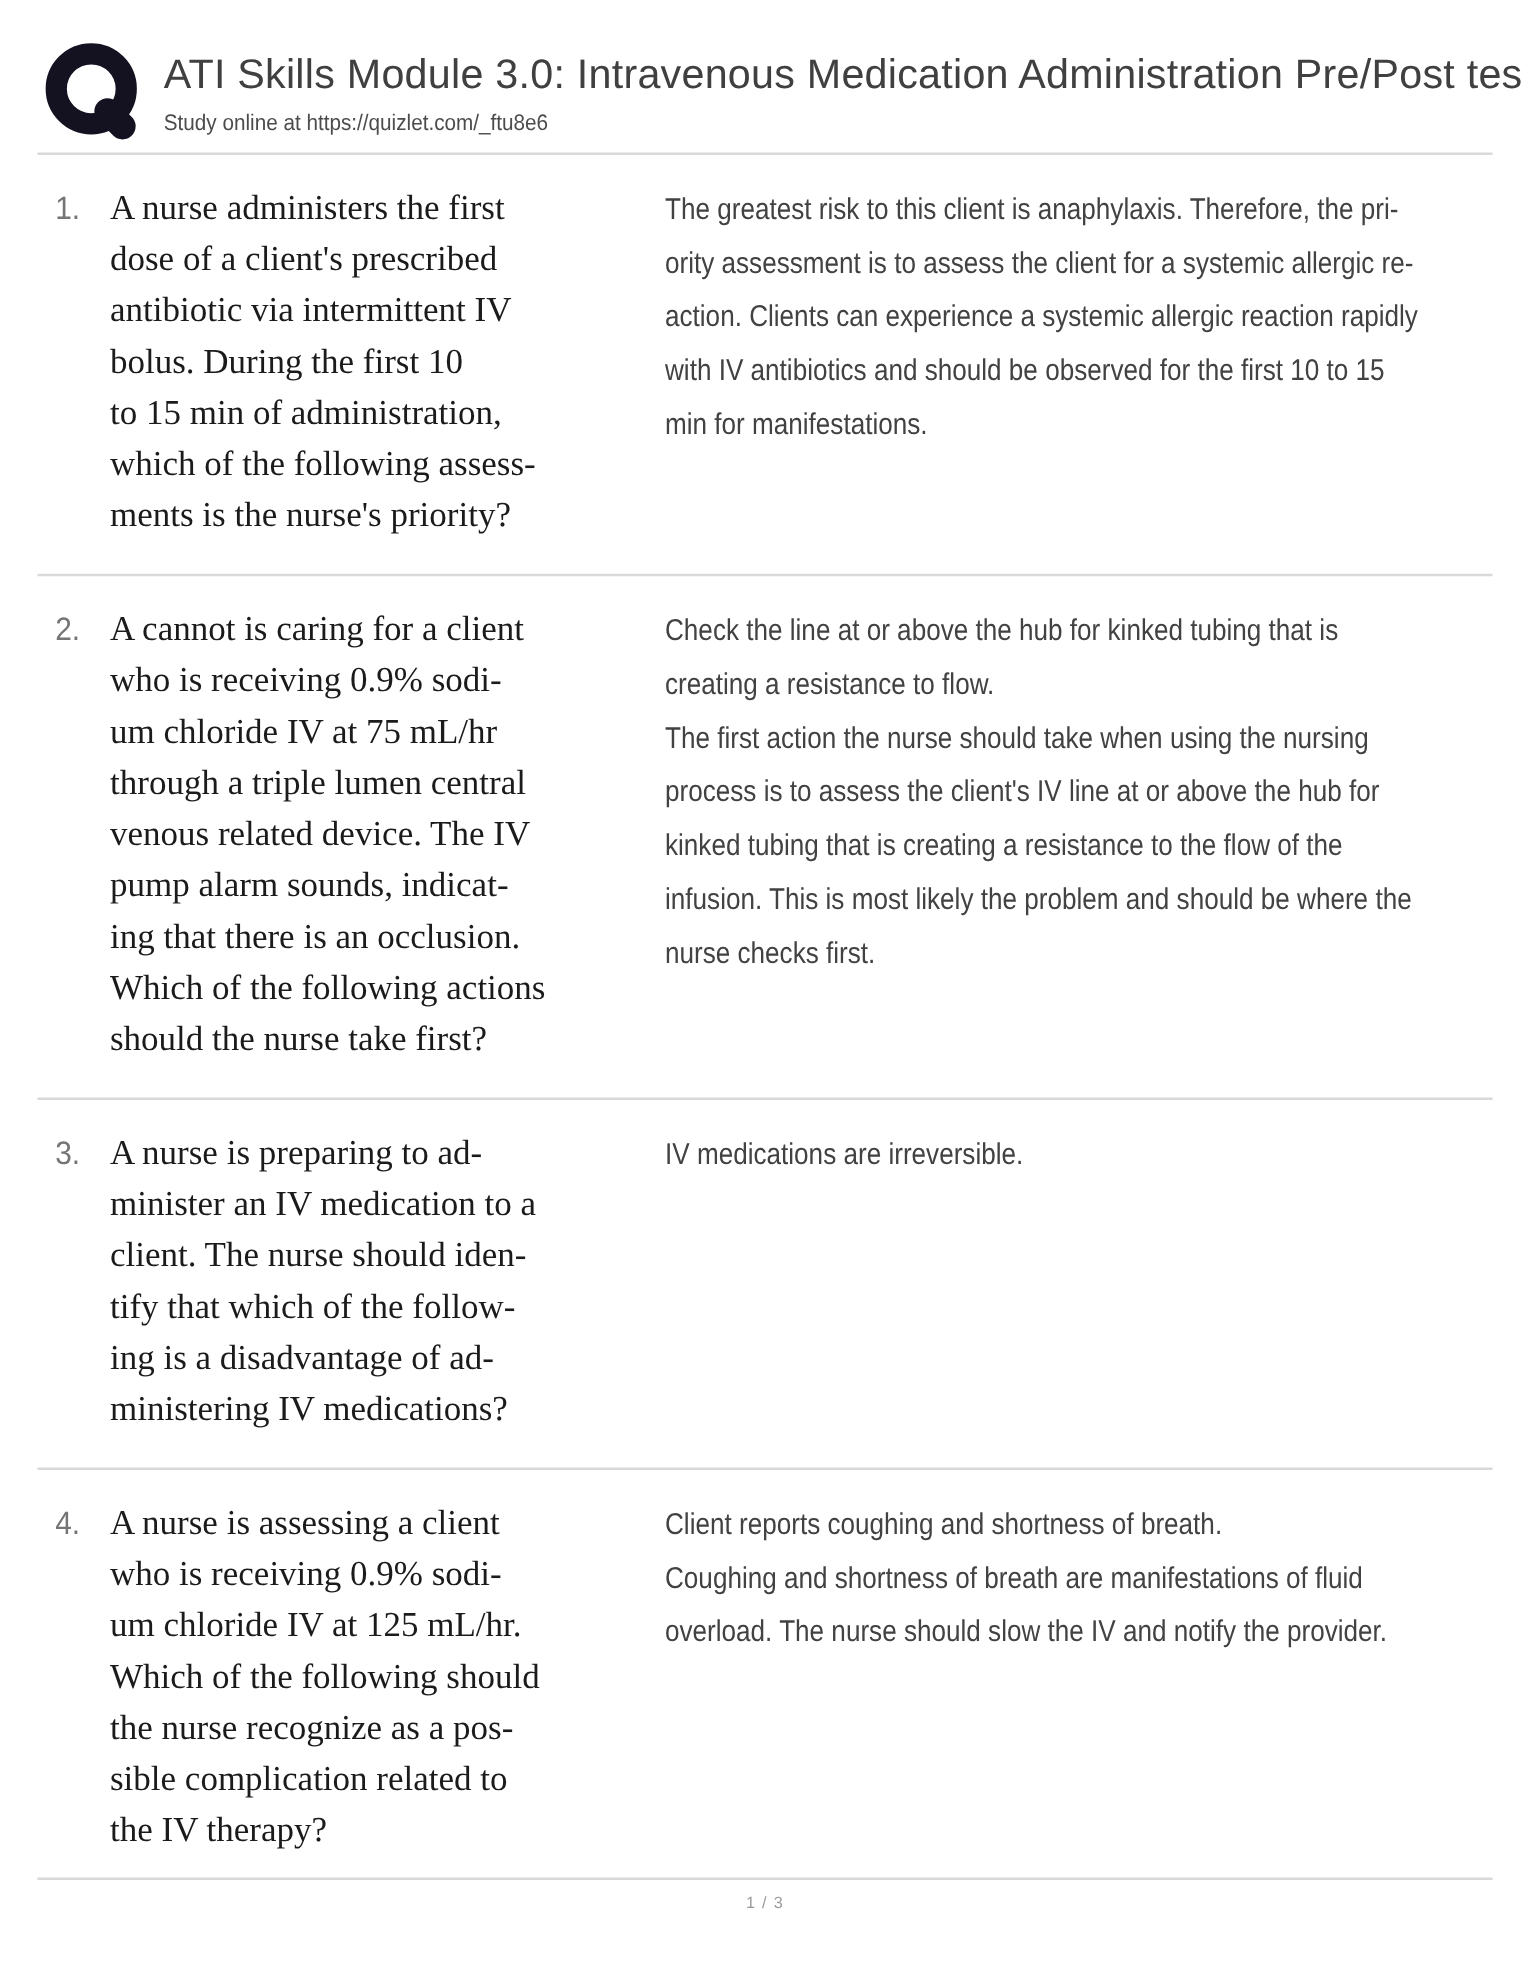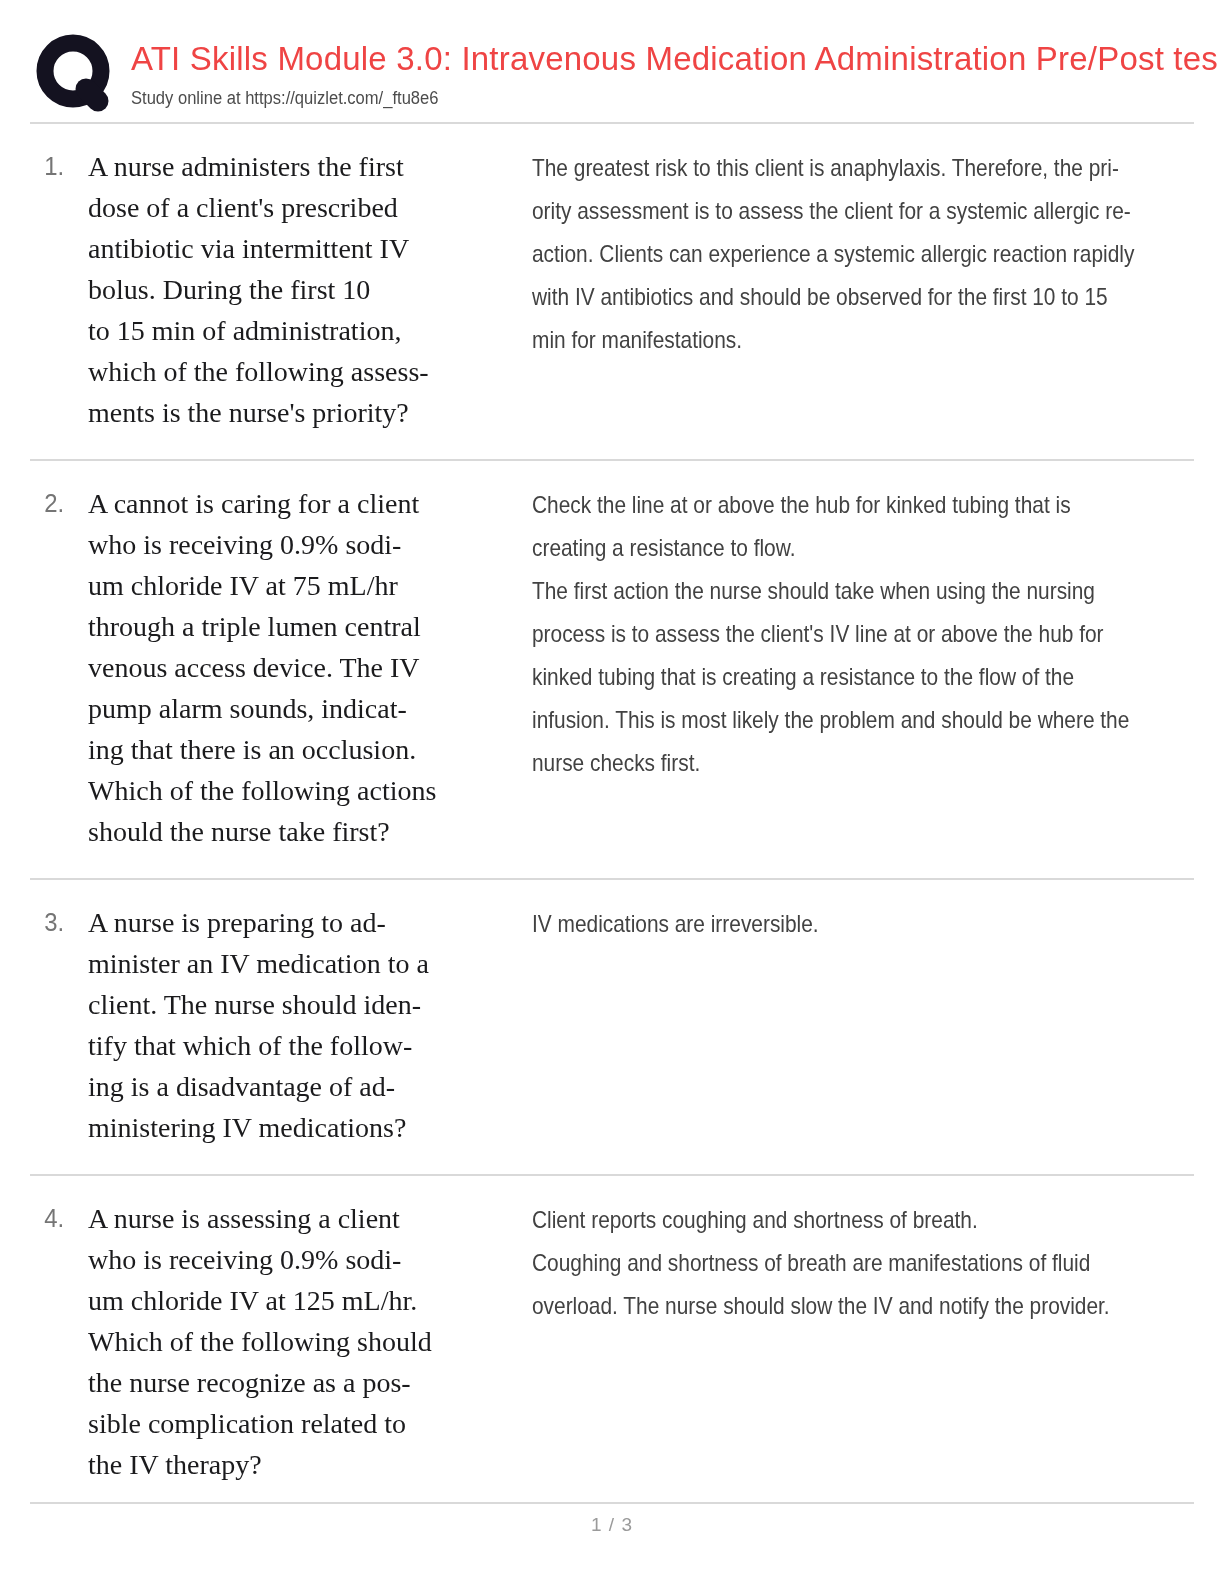--- a/index.html
+++ b/index.html
@@ -32,21 +32,21 @@
     margin-left: 20px;
     flex: 1;
     overflow: hidden;
     white-space: nowrap;
   }
   .title {
     font-family: "Liberation Sans", sans-serif;
     font-size: 33px;
     line-height: 42px;
     margin-top: 8px;
-    color: #ef4444;
+    color: #404040;
     letter-spacing: 0.2px;
     white-space: nowrap;
   }
   .subtitle {
     font-family: "Liberation Sans", sans-serif;
     font-size: 18px;
     line-height: 24px;
     margin-top: 6px;
     color: #4c4c4c;
     transform: scaleX(0.92);
@@ -110,21 +110,21 @@
     left: 0;
     right: 0;
     top: 1502px;
   }
   .pageno {
     position: absolute;
     top: 1514px;
     left: 0;
     width: 100%;
     text-align: center;
-    font-size: 19px;
+    font-size: 13px;
     color: #9a9a9a;
     letter-spacing: 1px;
   }
 </style>
 </head>
 <body>
 
 <div class="page">
 
   <header class="header">
@@ -164,21 +164,21 @@
   </section>
   <div class="hr"></div>
 
   <section class="row">
     <div class="qnum">2.</div>
     <div class="qtext">
           <div class="qline">A cannot is caring for a client</div>
           <div class="qline">who is receiving 0.9% sodi-</div>
           <div class="qline">um chloride IV at 75 mL/hr</div>
           <div class="qline">through a triple lumen central</div>
-          <div class="qline">venous access device. The IV</div>
+          <div class="qline">venous related device. The IV</div>
           <div class="qline">pump alarm sounds, indicat-</div>
           <div class="qline">ing that there is an occlusion.</div>
           <div class="qline">Which of the following actions</div>
           <div class="qline">should the nurse take first?</div>
         </div>
     <div class="acol">
           <div class="apara">
             <div class="aline">Check the line at or above the hub for kinked tubing that is</div>
             <div class="aline">creating a resistance to flow.</div>
           </div>

